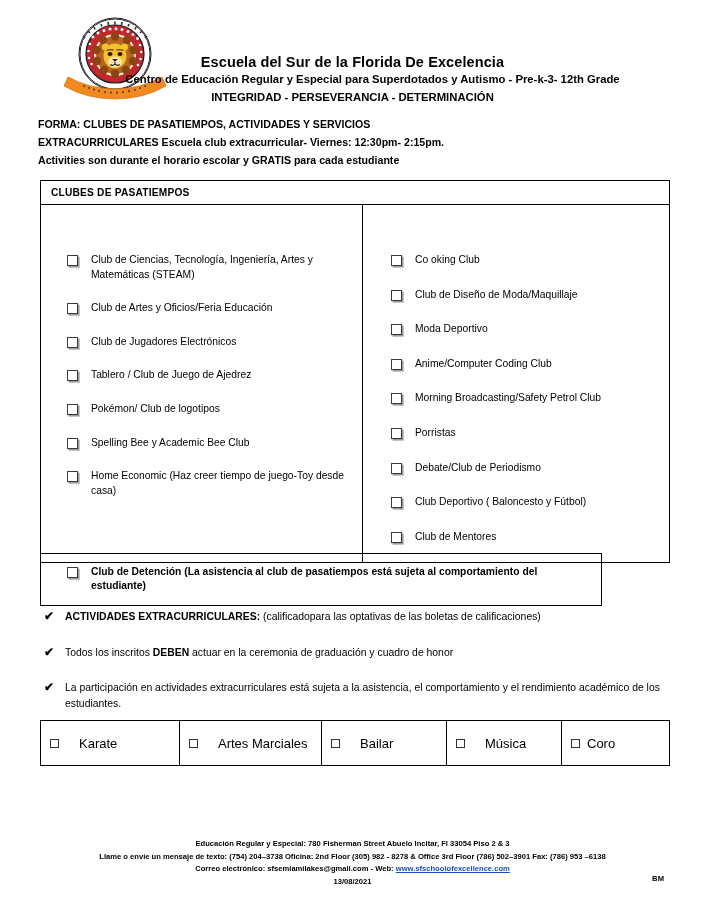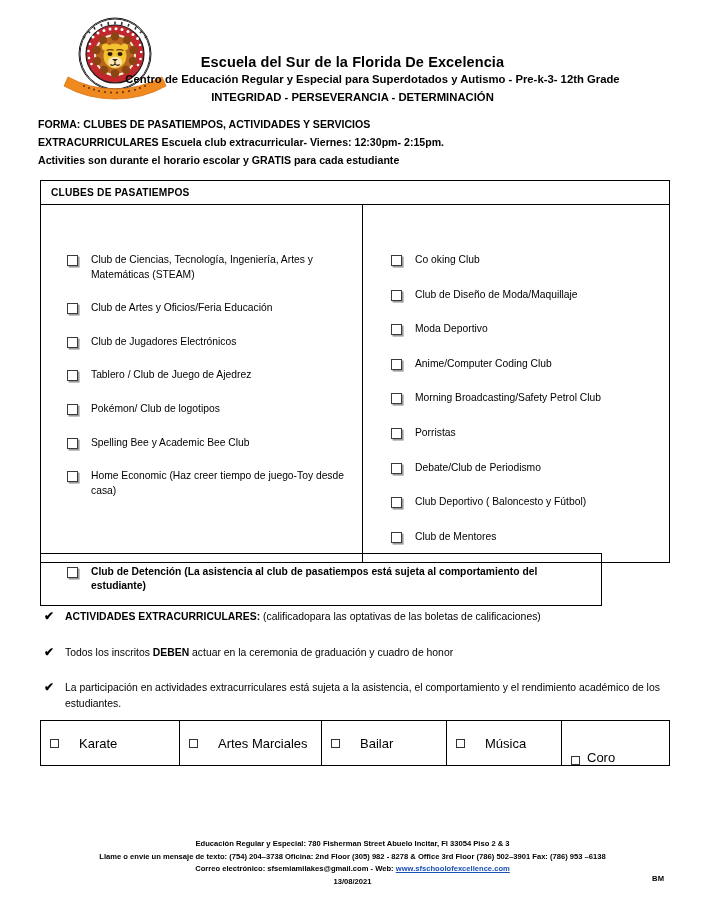--- a/index.html
+++ b/index.html
@@ -442,21 +442,21 @@
       <span>Artes Marciales</span>
     </div>
     <div class="opt-cell" style="width: 125px;">
       <span class="opt-box"></span>
       <span>Bailar</span>
     </div>
     <div class="opt-cell" style="width: 115px;">
       <span class="opt-box"></span>
       <span>Música</span>
     </div>
-    <div class="opt-cell tight" style="width: auto; flex: 1 1 0%; align-items: flex-end;">
+    <div class="opt-cell tight" style="width: auto; flex: 1 1 0%;">
       <span class="opt-box"></span>
       <span>Coro</span>
     </div>
   </div>
 
 <div class="footer">
   <div>Educación Regular y Especial: 780 Fisherman Street Abuelo Incitar, Fl 33054 Piso 2 &amp; 3</div>
   <div>Llame o envíe un mensaje de texto: (754) 204–3738 Oficina: 2nd Floor (305) 982 - 8278 &amp; Office 3rd Floor (786) 502–3901 Fax: (786) 953 –6138</div>
   <div class="line3">
     <span>Correo electrónico: sfsemiamilakes@gmail.com - Web: </span><span class="weblink">www.sfschoolofexcellence.com</span>

